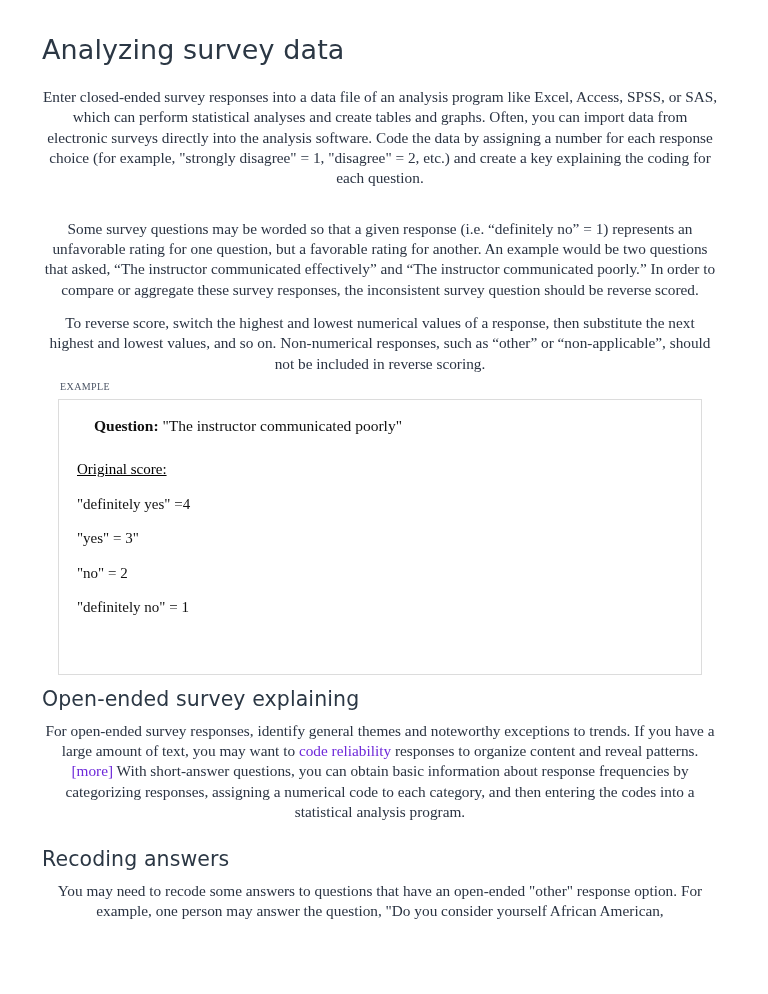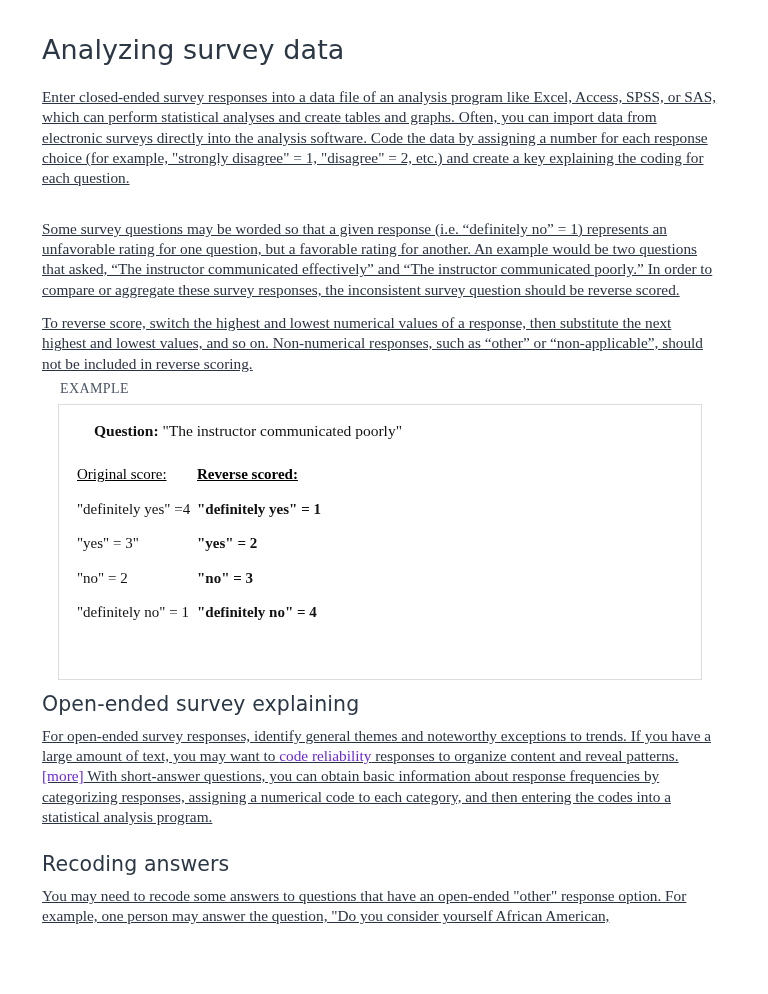--- a/index.html
+++ b/index.html
@@ -42,38 +42,37 @@
   }
   h2.section-title.tight { margin-top: 0; }
 
   
   p.body {
     font-family: "Liberation Serif", "DejaVu Serif", serif;
     font-size: 15.3px;
     line-height: 1.33;
     color: #2a3342;
     margin: 0 0 13px 0;
-    text-align: left;
-    text-decoration: underline;
+    text-align: center;
   }
   p.body.last { margin-bottom: 0; }
 
   .sec-gap { height: 17px; }
   .sec-gap-sm { height: 12px; }
 
   a.inline-link,
   span.inline-link {
     color: #6d28d9;
     text-decoration: none;
   }
 
   
   .example-label {
     font-family: "Liberation Serif", "DejaVu Serif", serif;
-    font-size: 14px;
+    font-size: 10px;
     font-variant: small-caps;
     text-transform: uppercase;
     letter-spacing: 0.4px;
     color: #4d5666;
     margin: 7px 0 7px 18px;
   }
   .example-box {
     margin-left: 16px;
     margin-right: 16px;
     border: 1px solid #dcdcdc;
@@ -143,27 +142,20 @@
     <div class="eb-cols">
 
       <div class="eb-col-left">
         <div class="eb-head plain">Original score:</div>
         <div class="eb-item">"definitely yes" =4</div>
         <div class="eb-item">"yes" = 3"</div>
         <div class="eb-item">"no" = 2</div>
         <div class="eb-item">"definitely no" = 1</div>
       </div>
 
-      <div class="eb-col-right">
-        <div class="eb-head strong">Reverse scored:</div>
-        <div class="eb-item strong">"definitely yes" = 1</div>
-        <div class="eb-item strong">"yes" = 2</div>
-        <div class="eb-item strong">"no" = 3</div>
-        <div class="eb-item strong">"definitely no" = 4</div>
-      </div>
 
     </div>
   </div>
 
   <div class="sec-gap-sm"></div>
 
   <h2 class="section-title">Open-ended survey explaining</h2>
   <p class="body"><span>For open-ended survey responses, identify general themes and noteworthy exceptions to trends. If you have a large amount of text, you may want to </span><a href="#" class="inline-link">code reliability</a><span>    responses to organize content and reveal patterns. </span><a href="#" class="inline-link">[more]</a><span> With short-answer questions, you can obtain basic information about response frequencies by categorizing responses, assigning a numerical code to each category, and then entering the codes into a statistical analysis program.</span></p>
 
   <div class="sec-gap-sm"></div>

